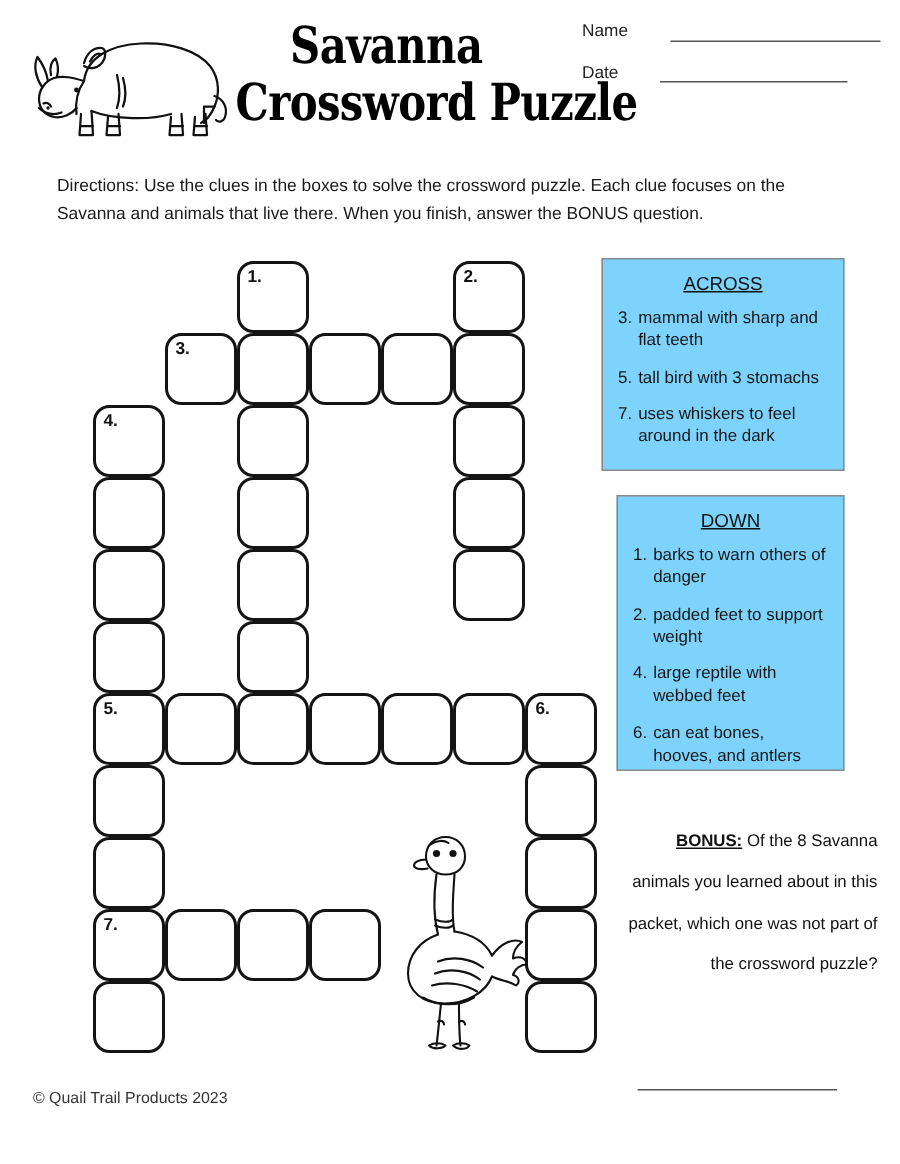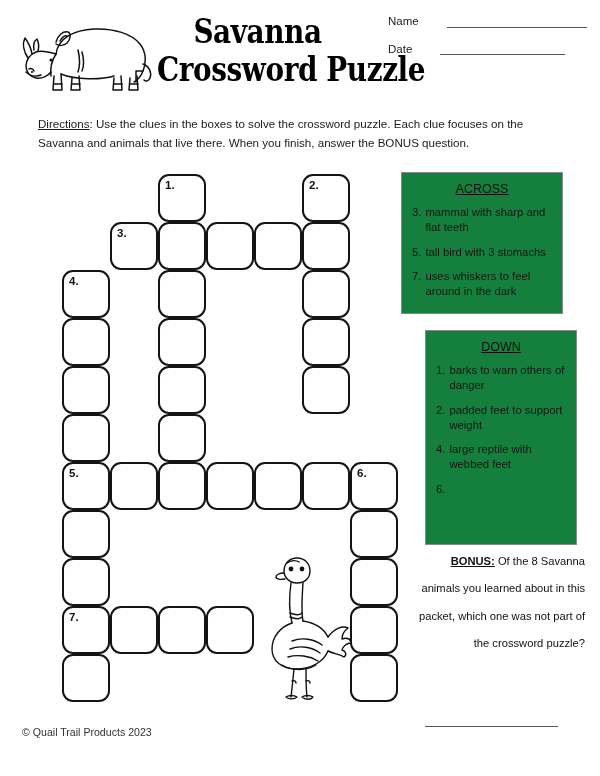--- a/index.html
+++ b/index.html
@@ -40,46 +40,46 @@
   .nd-label { font-size: 11.5px; color: #222; margin-right: 5px; line-height: 1; }
   .nd-rule { border-bottom: 1.3px solid #555; flex: 0 0 auto; height: 11px; }
   #name-rule { width: 140px; }
   #date-rule { width: 125px; }
 
   
   #directions {
     position: absolute; left: 38px; top: 114px; width: 525px;
     font-size: 11.6px; line-height: 1.65; color: #1a1a1a;
   }
-  #directions-label { text-decoration: underline; }
+  #directions-label { }
 
   
   #grid { position: absolute; left: 0; top: 0; width: 400px; height: 710px; }
   .cell {
     position: absolute;
     width: 48px; height: 48px;
     border: 2.6px solid #141414;
     border-radius: 11px;
     background: #ffffff;
   }
   .cell .num {
     position: absolute; left: 5px; top: 2px;
     font-size: 11.5px; font-weight: bold; color: #111;
     line-height: 1.25;
   }
 
   
   .clue-box {
     position: absolute;
     border: 1.4px solid #8a8a8a;
-    background: #15803d;
+    background: #7dd3fc;
     padding: 9px 10px 10px 10px;
   }
   #across-box { left: 401px; top: 172px; width: 162px; height: 142px; }
-  #down-box  { left: 425px; top: 330px; width: 152px; height: 215px; }
+  #down-box  { left: 411px; top: 330px; width: 152px; height: 184px; }
   .clue-head {
     text-align: center; font-size: 12.5px; color: #111;
     text-decoration: underline; margin-bottom: 9px;
   }
   .clue {
     display: flex; font-size: 11.3px; line-height: 1.35;
     color: #151515; margin-bottom: 9px;
   }
   .clue:last-child { margin-bottom: 0; }
   .clue-num { flex: 0 0 auto; margin-right: 4px; }
@@ -255,20 +255,21 @@
       <div class="clue">
         <span class="clue-num">2.</span>
         <span class="clue-text">padded feet to support weight</span>
       </div>
       <div class="clue">
         <span class="clue-num">4.</span>
         <span class="clue-text">large reptile with webbed feet</span>
       </div>
       <div class="clue">
         <span class="clue-num">6.</span>
+        <span class="clue-text">can eat bones, hooves, and antlers</span>
       </div>
     </div>
 </div>
 
 <div id="bonus">
   <span id="bonus-label">BONUS:</span><span> Of the 8 Savanna animals you learned about in this packet, which one was not part of the crossword puzzle?</span>
 </div>
 <div id="bonus-rule"></div>
 
 <svg id="ostrich-art" viewBox="0 0 96 145" xmlns="http://www.w3.org/2000/svg">

